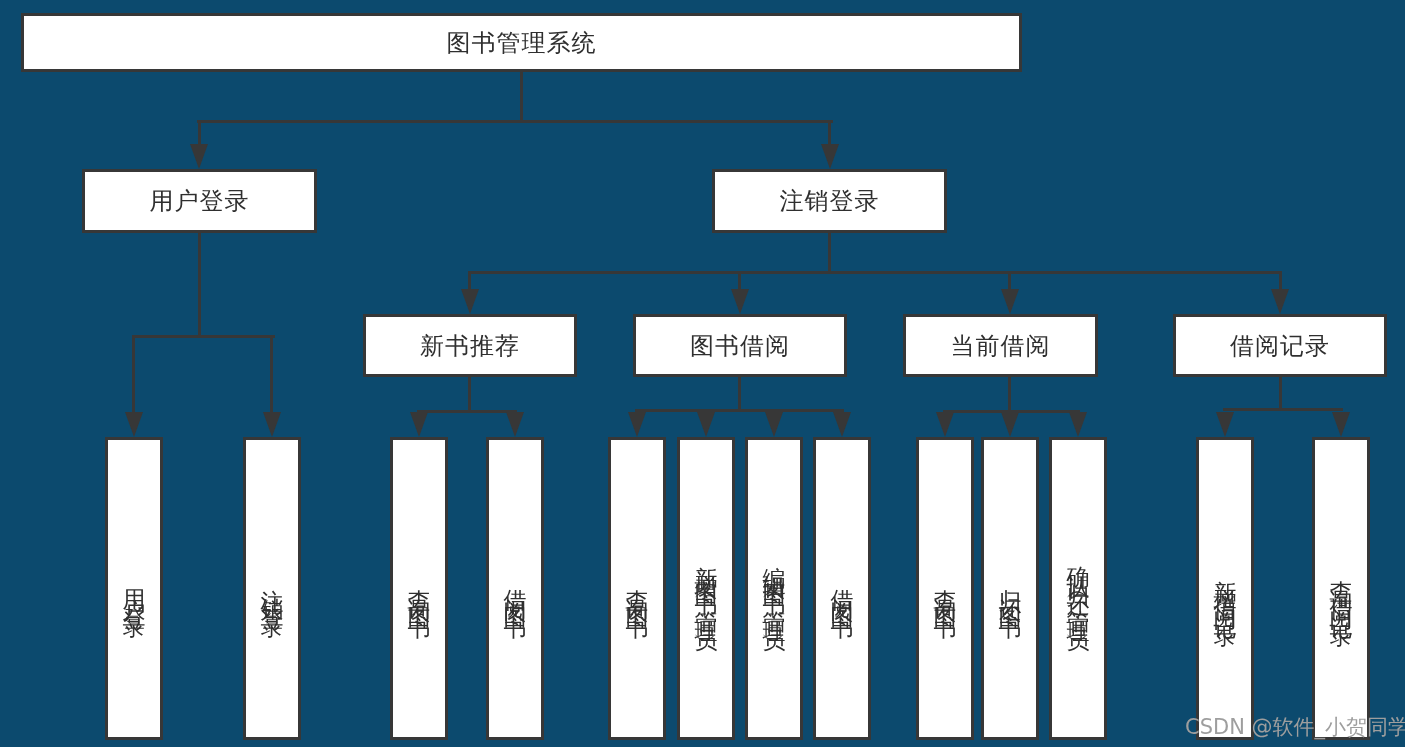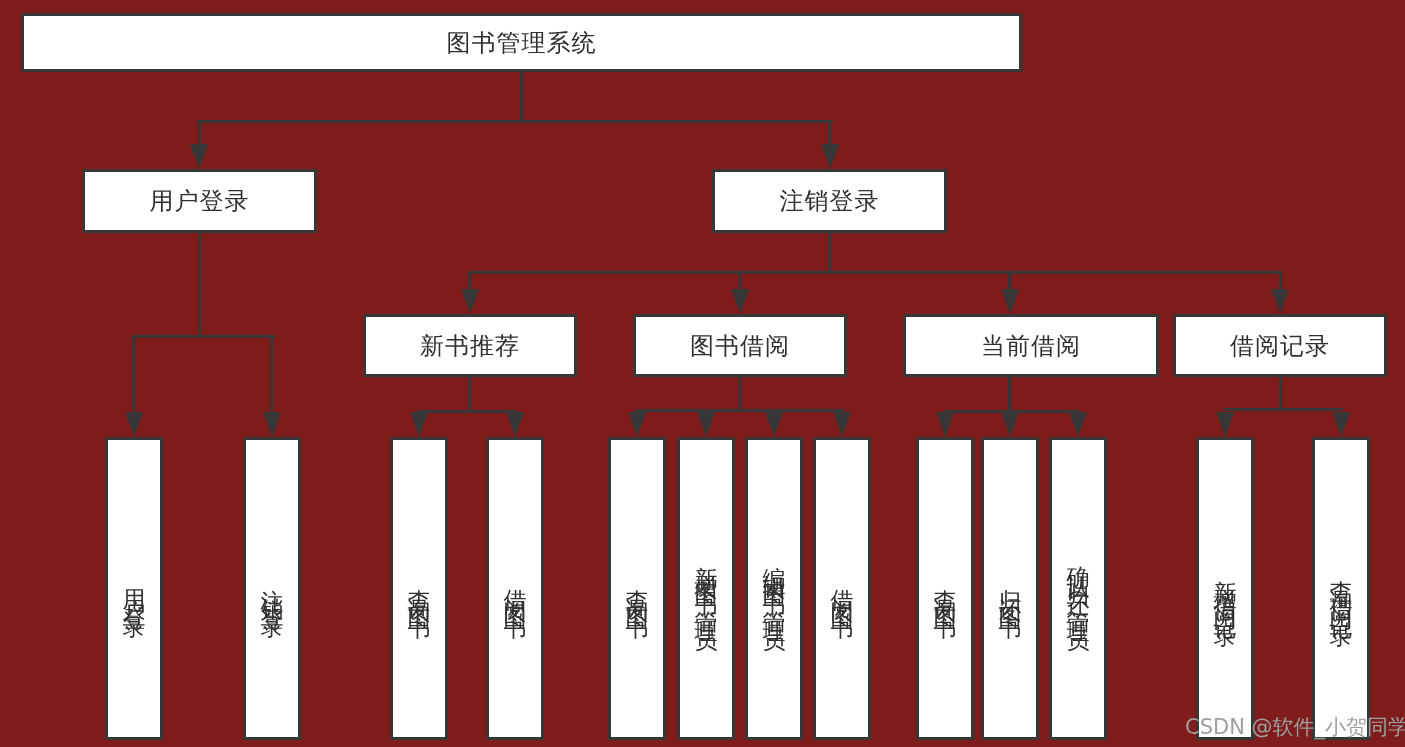--- a/index.html
+++ b/index.html
@@ -1,20 +1,20 @@
 <!DOCTYPE html>
 <html><head>
 <meta charset="utf-8">
 <style>
   html, body { margin: 0; padding: 0; background: #ffffff; }
   .stage {
     position: relative;
     width: 1405px;
     height: 747px;
-    background: #7f1d1d;
+    background: #0c4a6e;
     font-family: "DejaVu Sans", sans-serif;
     color: #2f2f2f;
     overflow: hidden;
   }
   .box {
     position: absolute;
     box-sizing: border-box;
     border: 3px solid #373737;
     background: #ffffff;
     display: flex;
@@ -89,21 +89,21 @@
     <div class="vl" style="left:738px; top:271px; height:22px;"></div>
     <div class="arr" style="left:731px; top:289px;"></div>
     <div class="vl" style="left:1008px; top:271px; height:22px;"></div>
     <div class="arr" style="left:1001px; top:289px;"></div>
     <div class="vl" style="left:1279px; top:271px; height:22px;"></div>
     <div class="arr" style="left:1271px; top:289px;"></div>
   </div>
 
   <div class="box hbox" style="left:633px; top:314px; width:214px; height:63px;">图书借阅</div>
   <div class="box hbox" style="left:363px; top:314px; width:214px; height:63px;">新书推荐</div>
-  <div class="box hbox" style="left:903px; top:314px; width:256px; height:63px;">当前借阅</div>
+  <div class="box hbox" style="left:903px; top:314px; width:195px; height:63px;">当前借阅</div>
   <div class="box hbox" style="left:1173px; top:314px; width:214px; height:63px;">借阅记录</div>
 
   <div>
     <div class="vl" style="left:468px; top:377px; height:33px;"></div>
     <div class="hl" style="left:417px; top:410px; width:100px;"></div>
     <div class="arr" style="left:410px; top:412px;"></div>
     <div class="arr" style="left:506px; top:412px;"></div>
   </div>
 
   <div>

